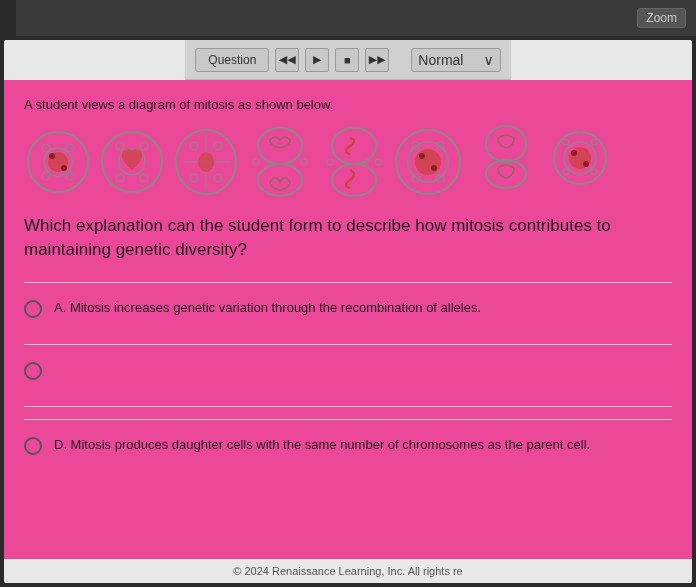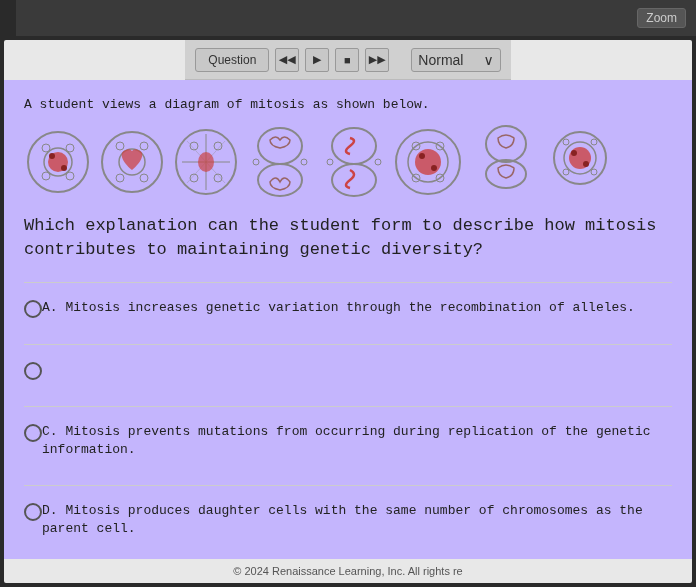--- a/index.html
+++ b/index.html
@@ -89,24 +89,23 @@
       font-size: 14px;
       cursor: pointer;
       color: #333;
       display: flex;
       align-items: center;
       gap: 20px;
       margin-left: 16px;
     }
     .main-content {
       flex: 1;
-      background: #c4b5fd;
+      background: #ec4899;
       padding: 16px 20px;
       overflow-y: auto;
-      font-family: Liberation Mono, monospace;
     }
     .question-text {
       font-size: 13px;
       color: #222;
       margin-bottom: 12px;
       line-height: 1.4;
     }
     .diagram-container {
       display: flex;
       align-items: center;
@@ -120,20 +119,21 @@
     }
     .which-text {
       font-size: 17px;
       color: #222;
       margin-bottom: 20px;
       line-height: 1.4;
     }
     .answer-option {
       display: flex;
       align-items: flex-start;
+      gap: 12px;
       margin-bottom: 22px;
       padding: 4px 0;
     }
     .radio-circle {
       width: 18px;
       height: 18px;
       border-radius: 50%;
       border: 2px solid #555;
       background: transparent;
       flex-shrink: 0;
@@ -286,24 +286,20 @@
       </div>
 
       <hr class="divider-line">
 
       <div class="answer-option">
         <div class="radio-circle"></div>
       </div>
 
       <hr class="divider-line">
 
-      <div class="answer-option">
-        <div class="radio-circle"></div>
-        <span class="answer-text">C. Mitosis prevents mutations from occurring during replication of the genetic information.</span>
-      </div>
 
       <hr class="divider-line">
 
       <div class="answer-option">
         <div class="radio-circle"></div>
         <span class="answer-text">D. Mitosis produces daughter cells with the same number of chromosomes as the parent cell.</span>
       </div>
 
     </div>
 

